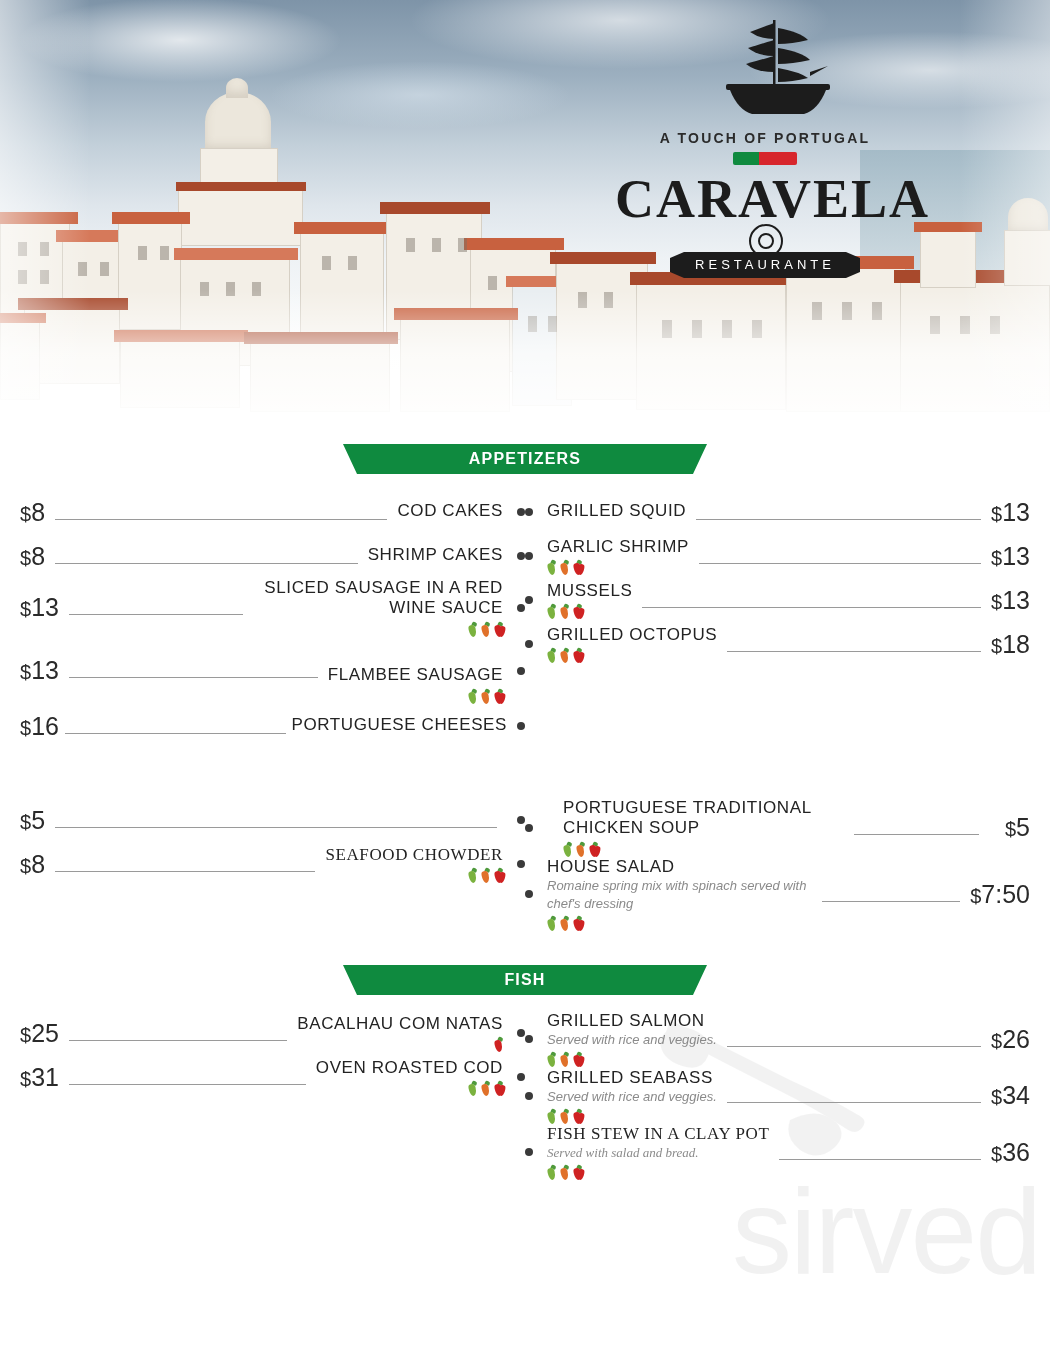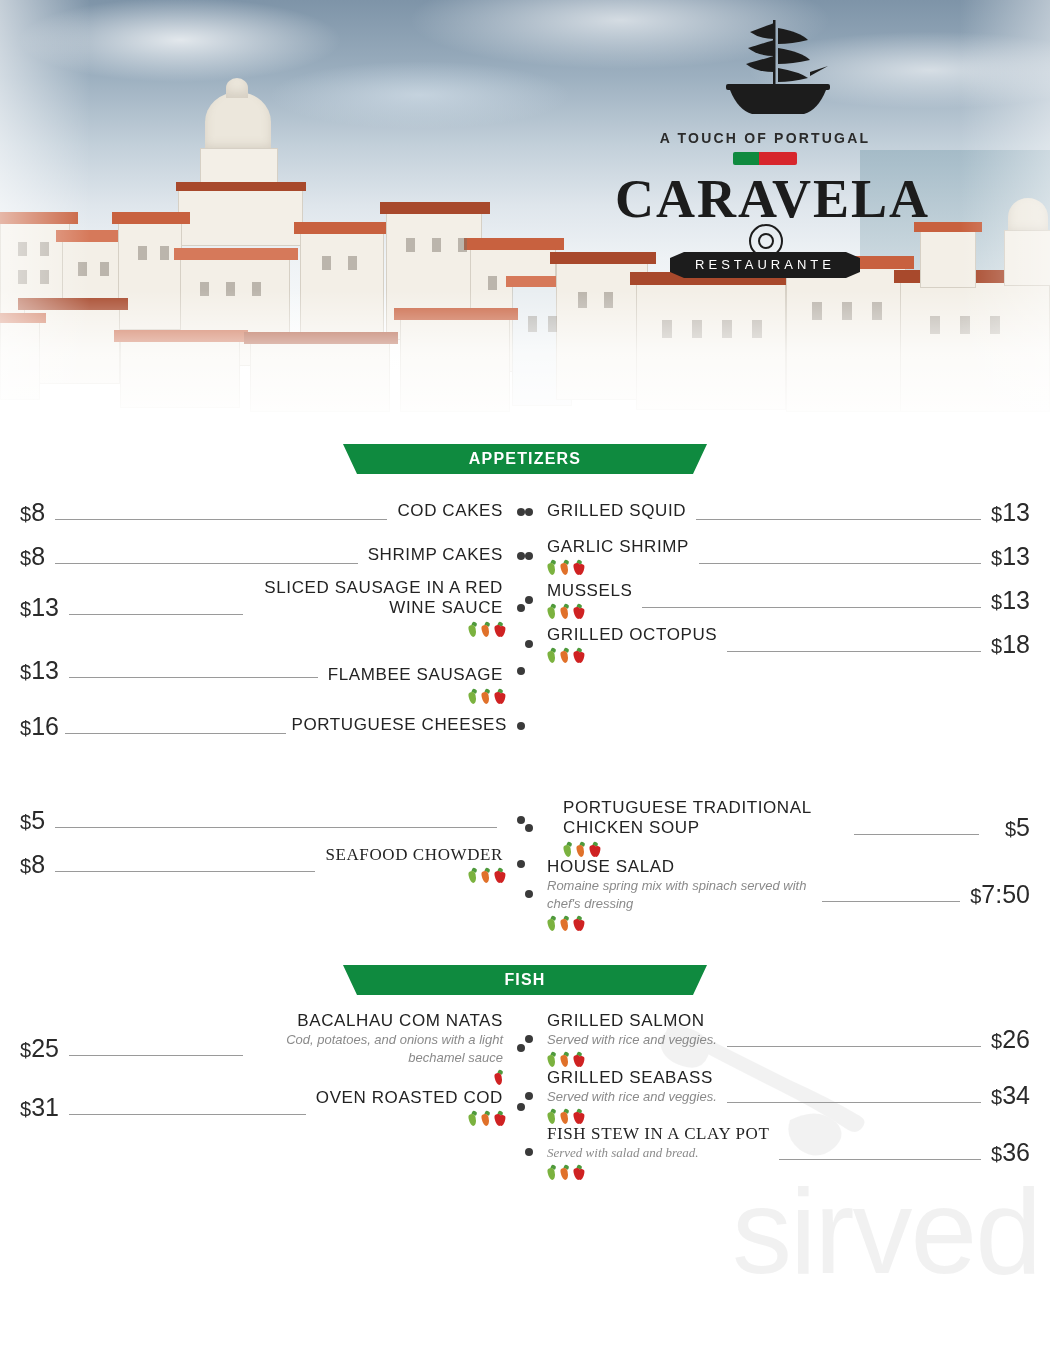--- a/index.html
+++ b/index.html
@@ -697,21 +697,20 @@
       <div class="section-banner">FISH</div>
       <div style="height:16px;"></div>
       <div class="cols">
         <div class="col col-left">
           <div class="item">
             <div style="display:flex; align-items:center; width:100%; gap:4px;">
               <span class="price"><span class="cur">$</span>25</span>
               <span class="dots"></span>
               <div style="text-align:right; max-width:250px;">
                 <div class="name" style="white-space:normal;">BACALHAU COM NATAS</div>
-                <div class="desc">Cod, potatoes, and onions with a light bechamel sauce</div>
                 <div style="display:flex; justify-content:flex-end; margin-top:3px;">
                   <div class="peppers">
                     <span class="pep r">
                       <b></b>
                       <i></i>
                     </span>
                   </div>
                 </div>
               </div>
               <span class="bullet" style="margin-left:10px;"></span>

